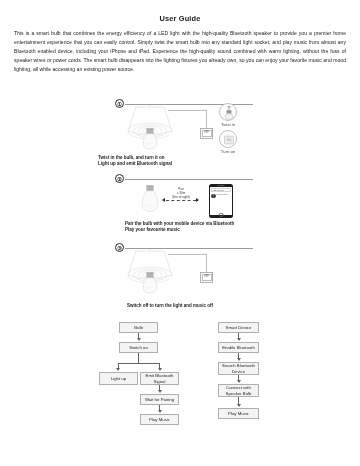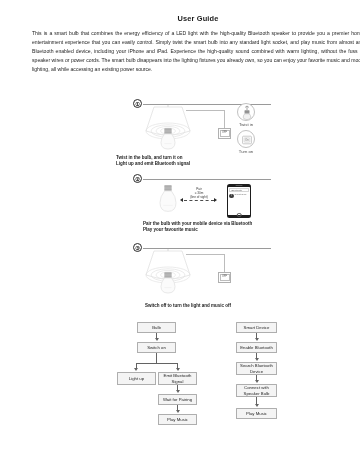--- a/index.html
+++ b/index.html
@@ -12,21 +12,21 @@
     height: 466px;
     position: relative;
     overflow: hidden;
     font-family: "Liberation Sans", sans-serif;
     color: #1a1a1a;
     -webkit-font-smoothing: antialiased;
   }
 
   .page {
     position: absolute;
-    left: 18px; top: 0;
+    left: 0; top: 0;
     width: 320px;
     height: 466px;
   }
 
   
   .doc-title {
     position: absolute;
     left: 0; top: 14px;
     width: 360px;
     text-align: center;

